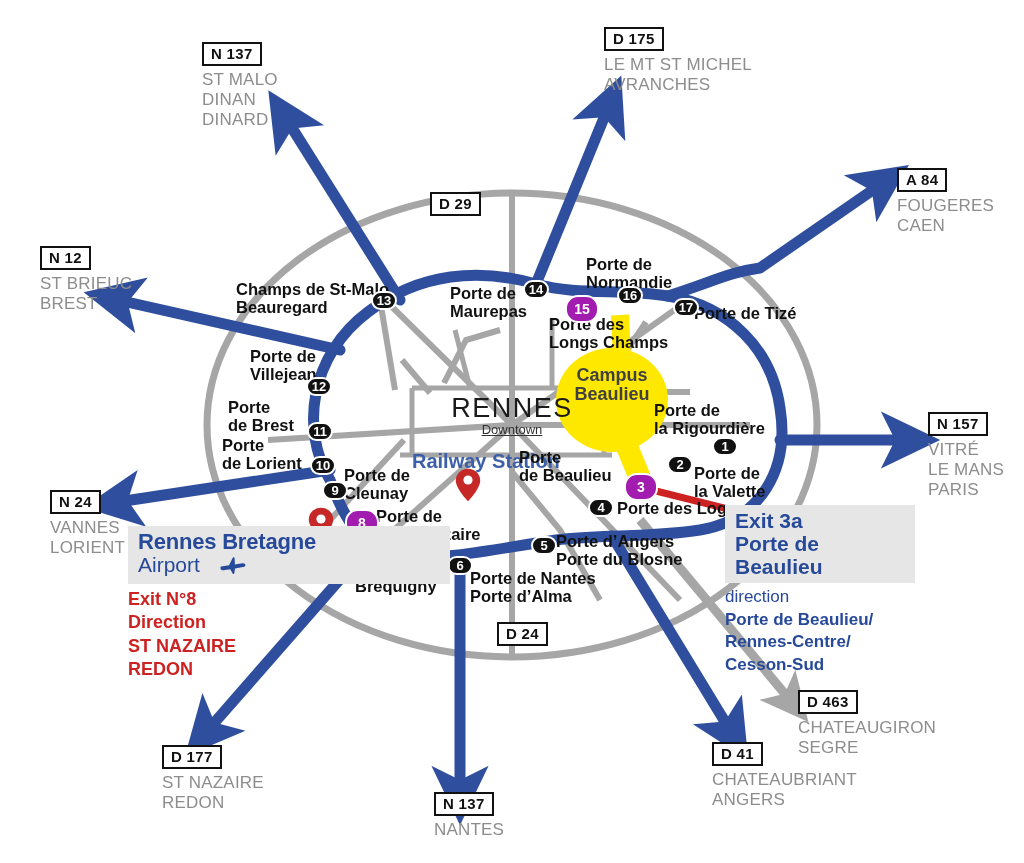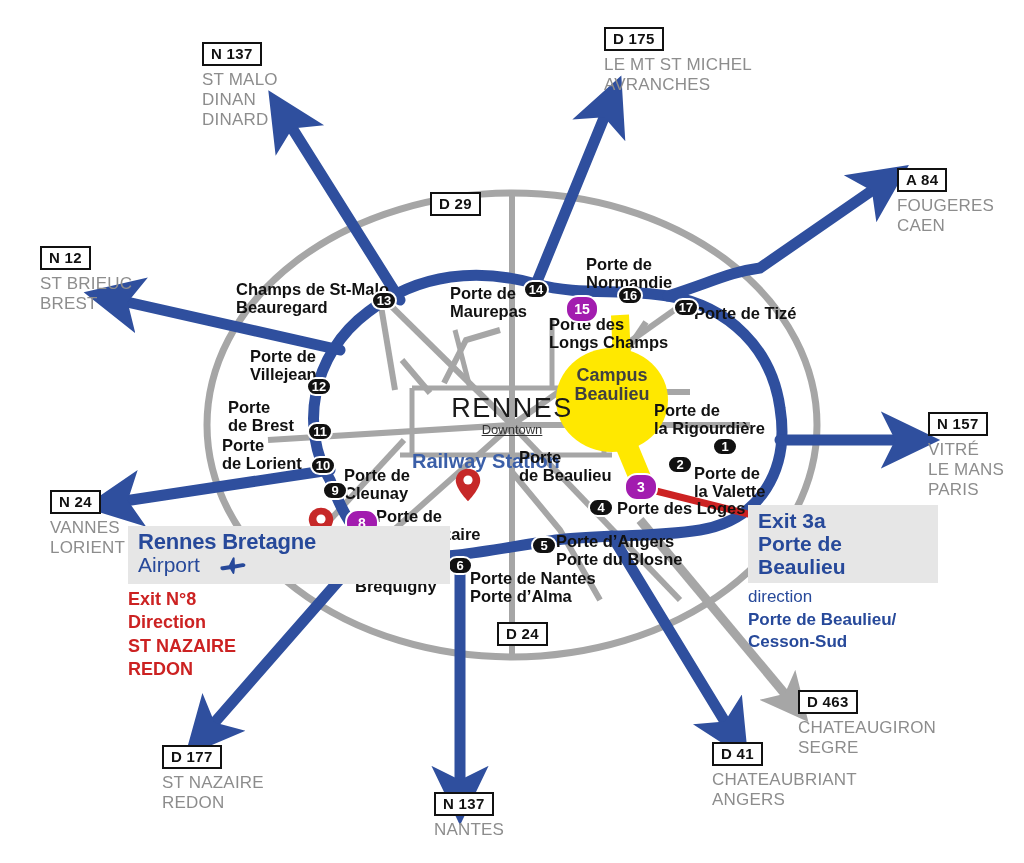--- a/index.html
+++ b/index.html
@@ -351,25 +351,26 @@
       </div>
     </div>
     <div class="red">
       <div>Exit N°8</div>
       <div>Direction</div>
       <div>ST NAZAIRE</div>
       <div>REDON</div>
     </div>
   </div>
 
-  <div class="callout" style="left:748px;top:505px;">
+  <div class="callout" style="left:725px;top:505px;">
     <div class="band" style="width:168px;">
       <div class="t2" style="font-size:21px;">Exit 3a</div>
       <div class="t2" style="font-size:21px;">Porte de Beaulieu</div>
     </div>
     <div class="sub">
       <div class="subnorm">direction</div>
       <div>Porte de Beaulieu/</div>
+      <div>Rennes-Centre/</div>
       <div>Cesson-Sud</div>
     </div>
   </div>
 
 </div>
 
 </body></html>

